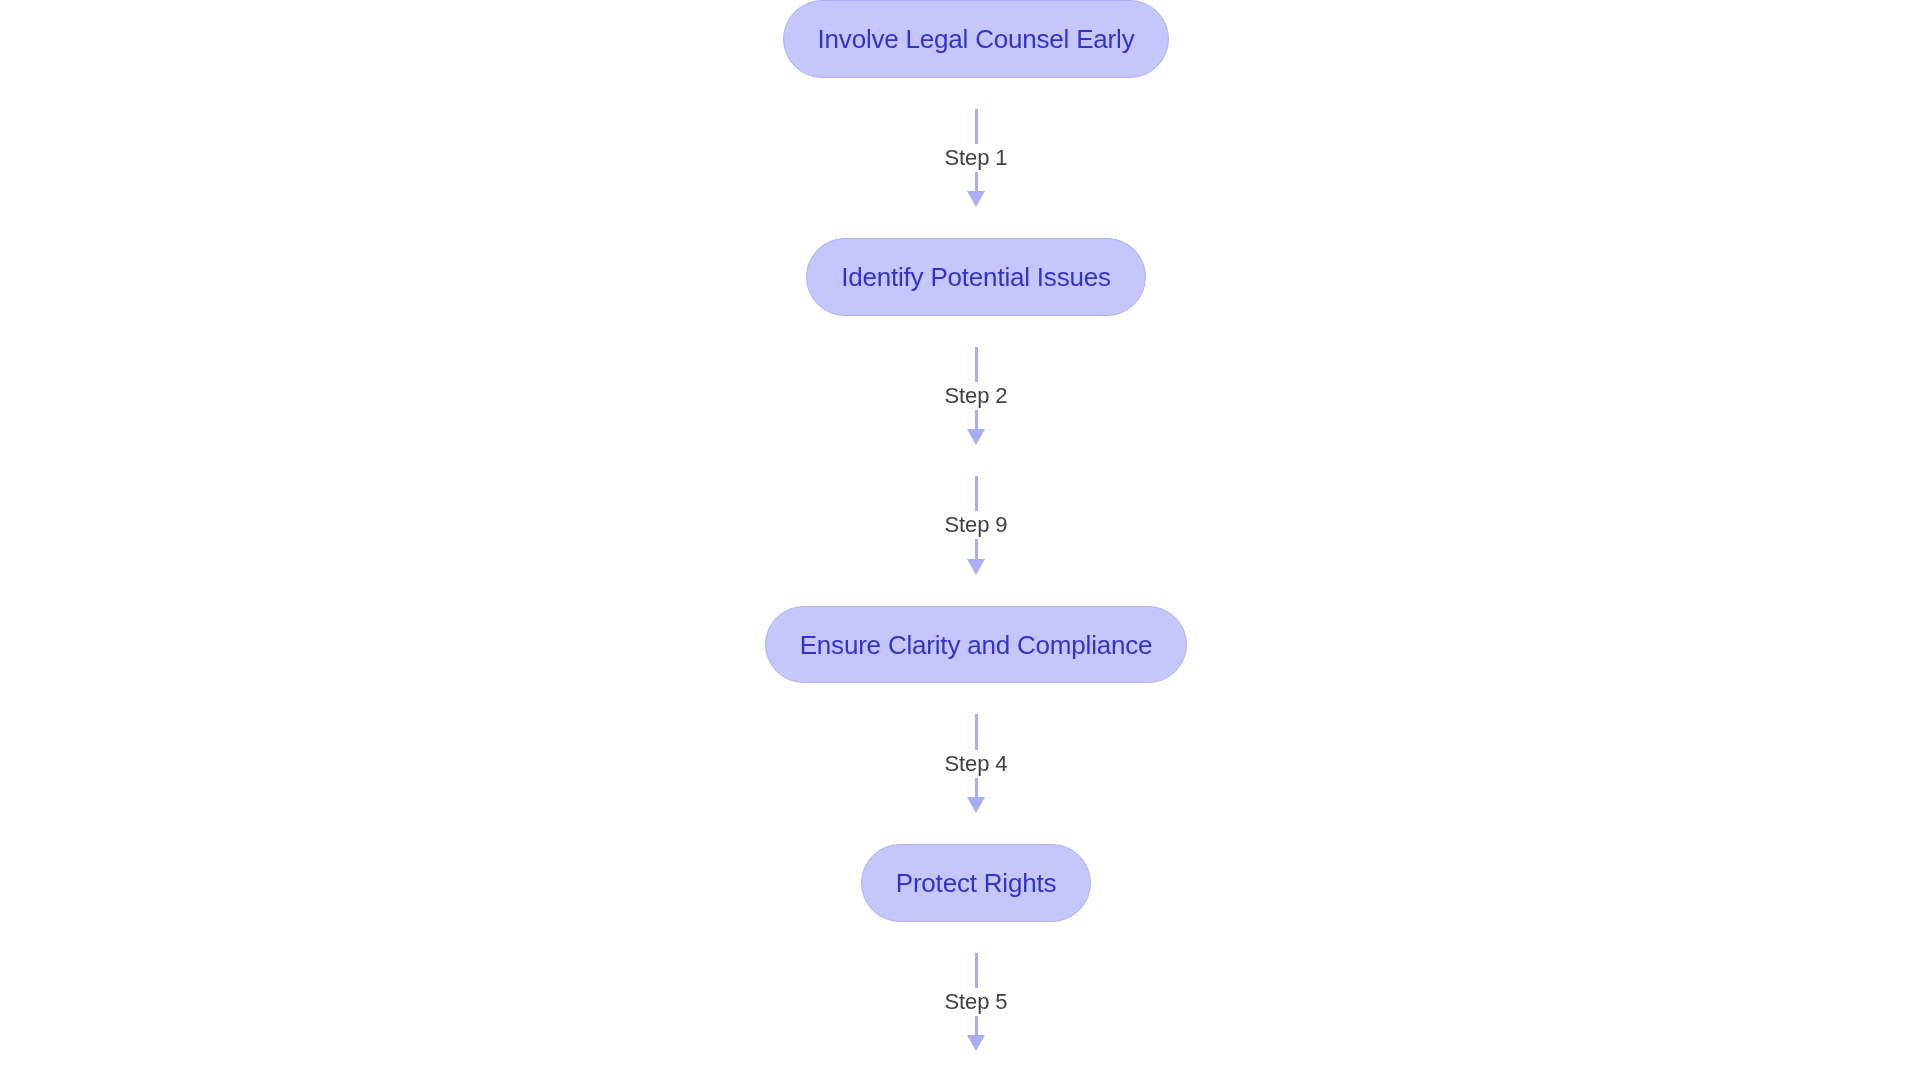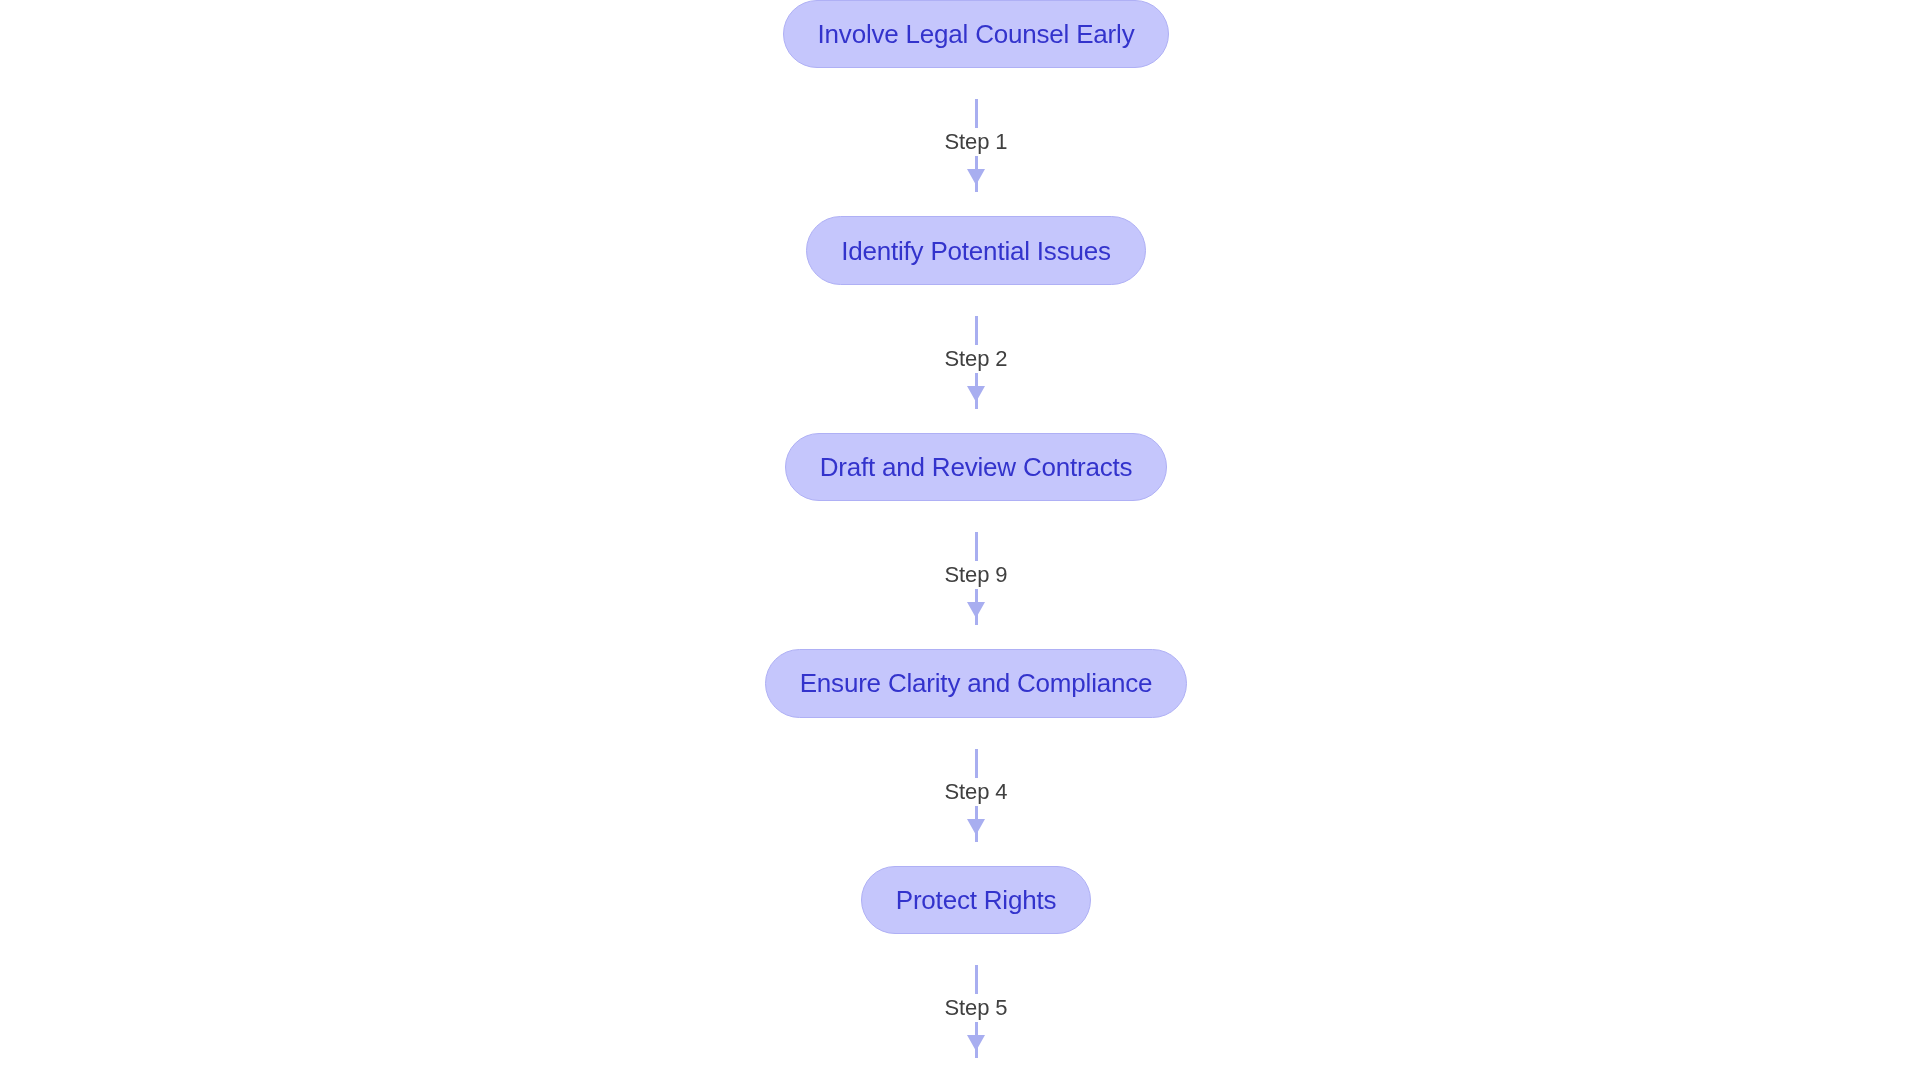--- a/index.html
+++ b/index.html
@@ -120,23 +120,20 @@
     <div class="node">
       <span class="node-label">Identify Potential Issues</span>
     </div>
 
     <div class="connector">
       <div class="connector-line"></div>
       <div class="connector-arrowhead"></div>
       <span class="connector-label">Step 2</span>
     </div>
 
-    <div class="node">
-      <span class="node-label">Draft and Review Contracts</span>
-    </div>
 
     <div class="connector">
       <div class="connector-line"></div>
       <div class="connector-arrowhead"></div>
       <span class="connector-label">Step 9</span>
     </div>
 
     <div class="node">
       <span class="node-label">Ensure Clarity and Compliance</span>
     </div>

